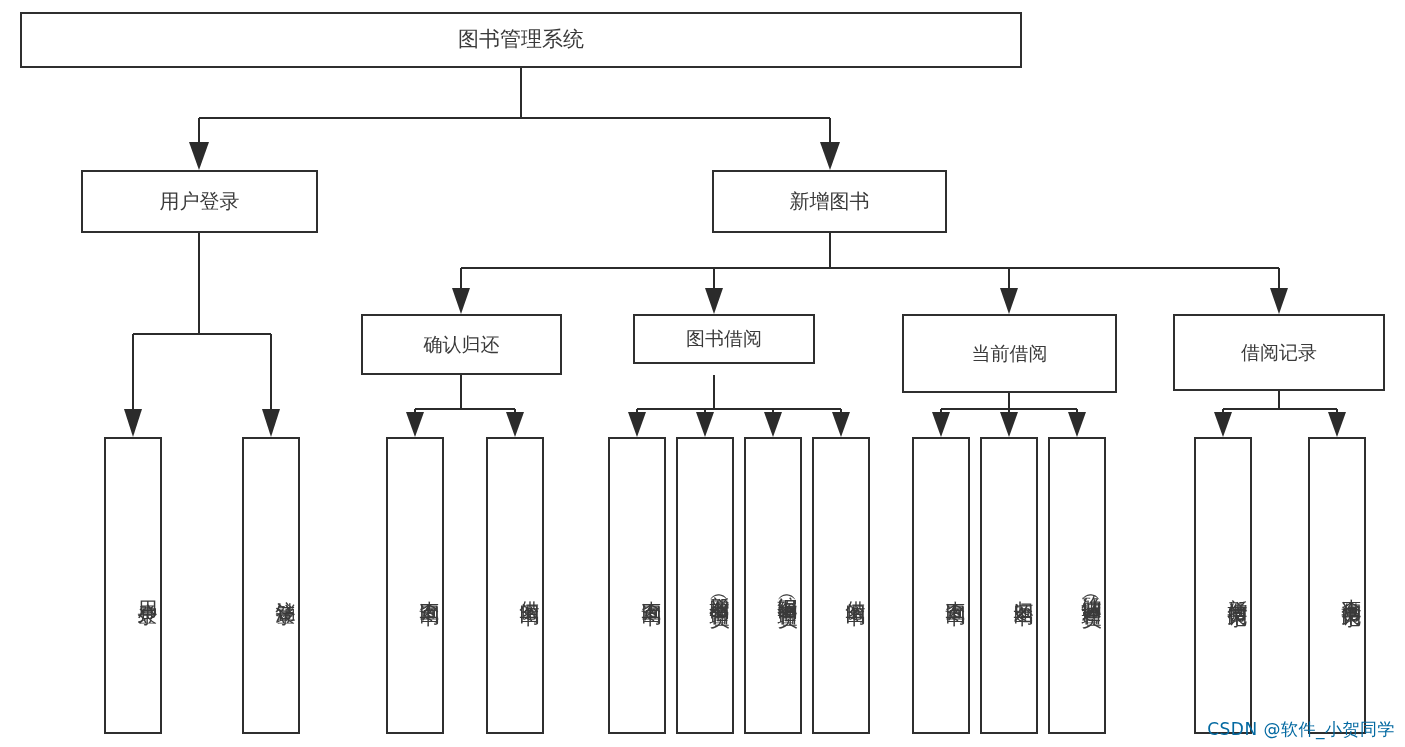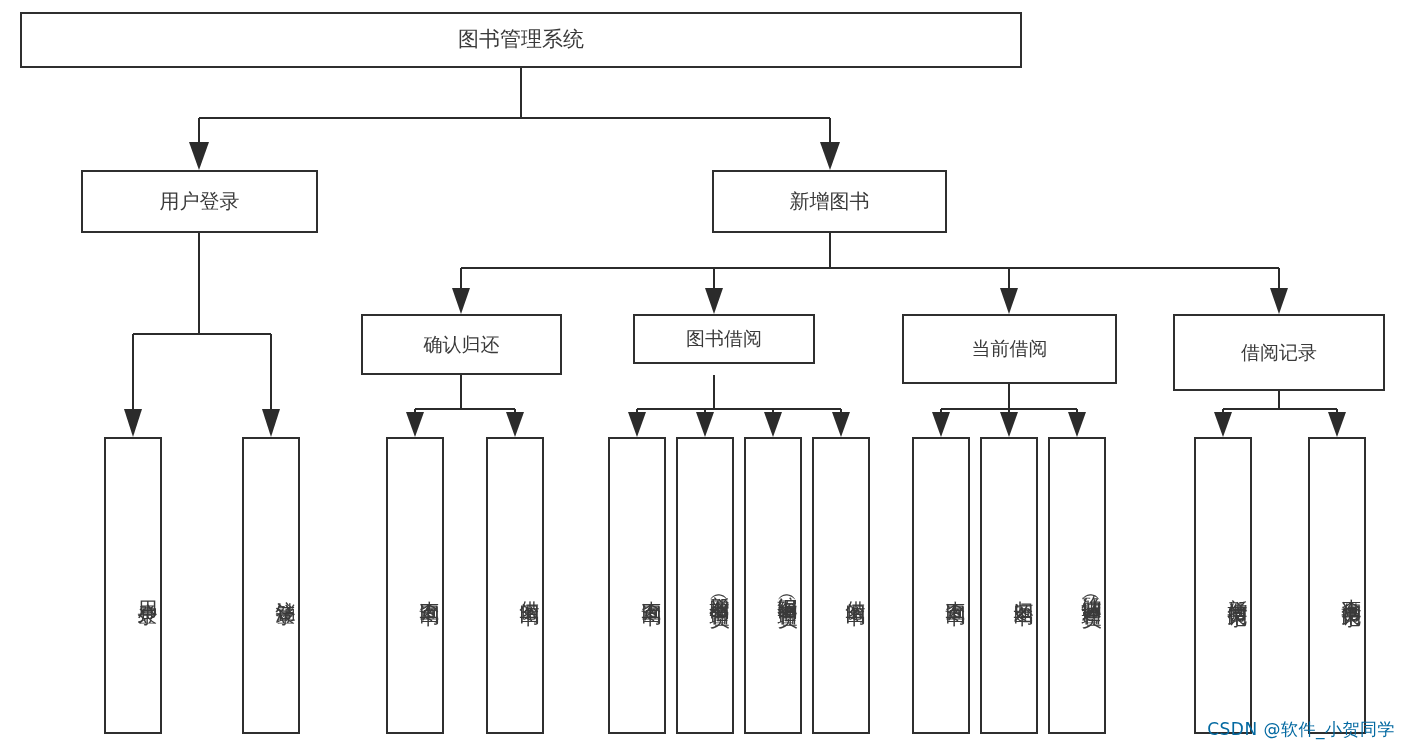--- a/index.html
+++ b/index.html
@@ -162,21 +162,21 @@
   <div class="node lvl1" style="left:712px; top:170px; width:235px; height:63px;">
     <span>新增图书</span>
   </div>
 
   <div class="node lvl2" style="left:361px; top:314px; width:201px; height:61px;">
     <span>确认归还</span>
   </div>
   <div class="node lvl2" style="left:633px; top:314px; width:182px; height:50px;">
     <span>图书借阅</span>
   </div>
-  <div class="node lvl2" style="left:902px; top:314px; width:215px; height:70px;">
+  <div class="node lvl2" style="left:902px; top:314px; width:215px; height:79px;">
     <span>当前借阅</span>
   </div>
   <div class="node lvl2" style="left:1173px; top:314px; width:212px; height:77px;">
     <span>借阅记录</span>
   </div>
 
   <div class="node leaf" style="left:104px; top:437px; width:58px; height:297px;">
     <span class="leaf-text">用户登录</span>
   </div>
   <div class="node leaf" style="left:242px; top:437px; width:58px; height:297px;">

